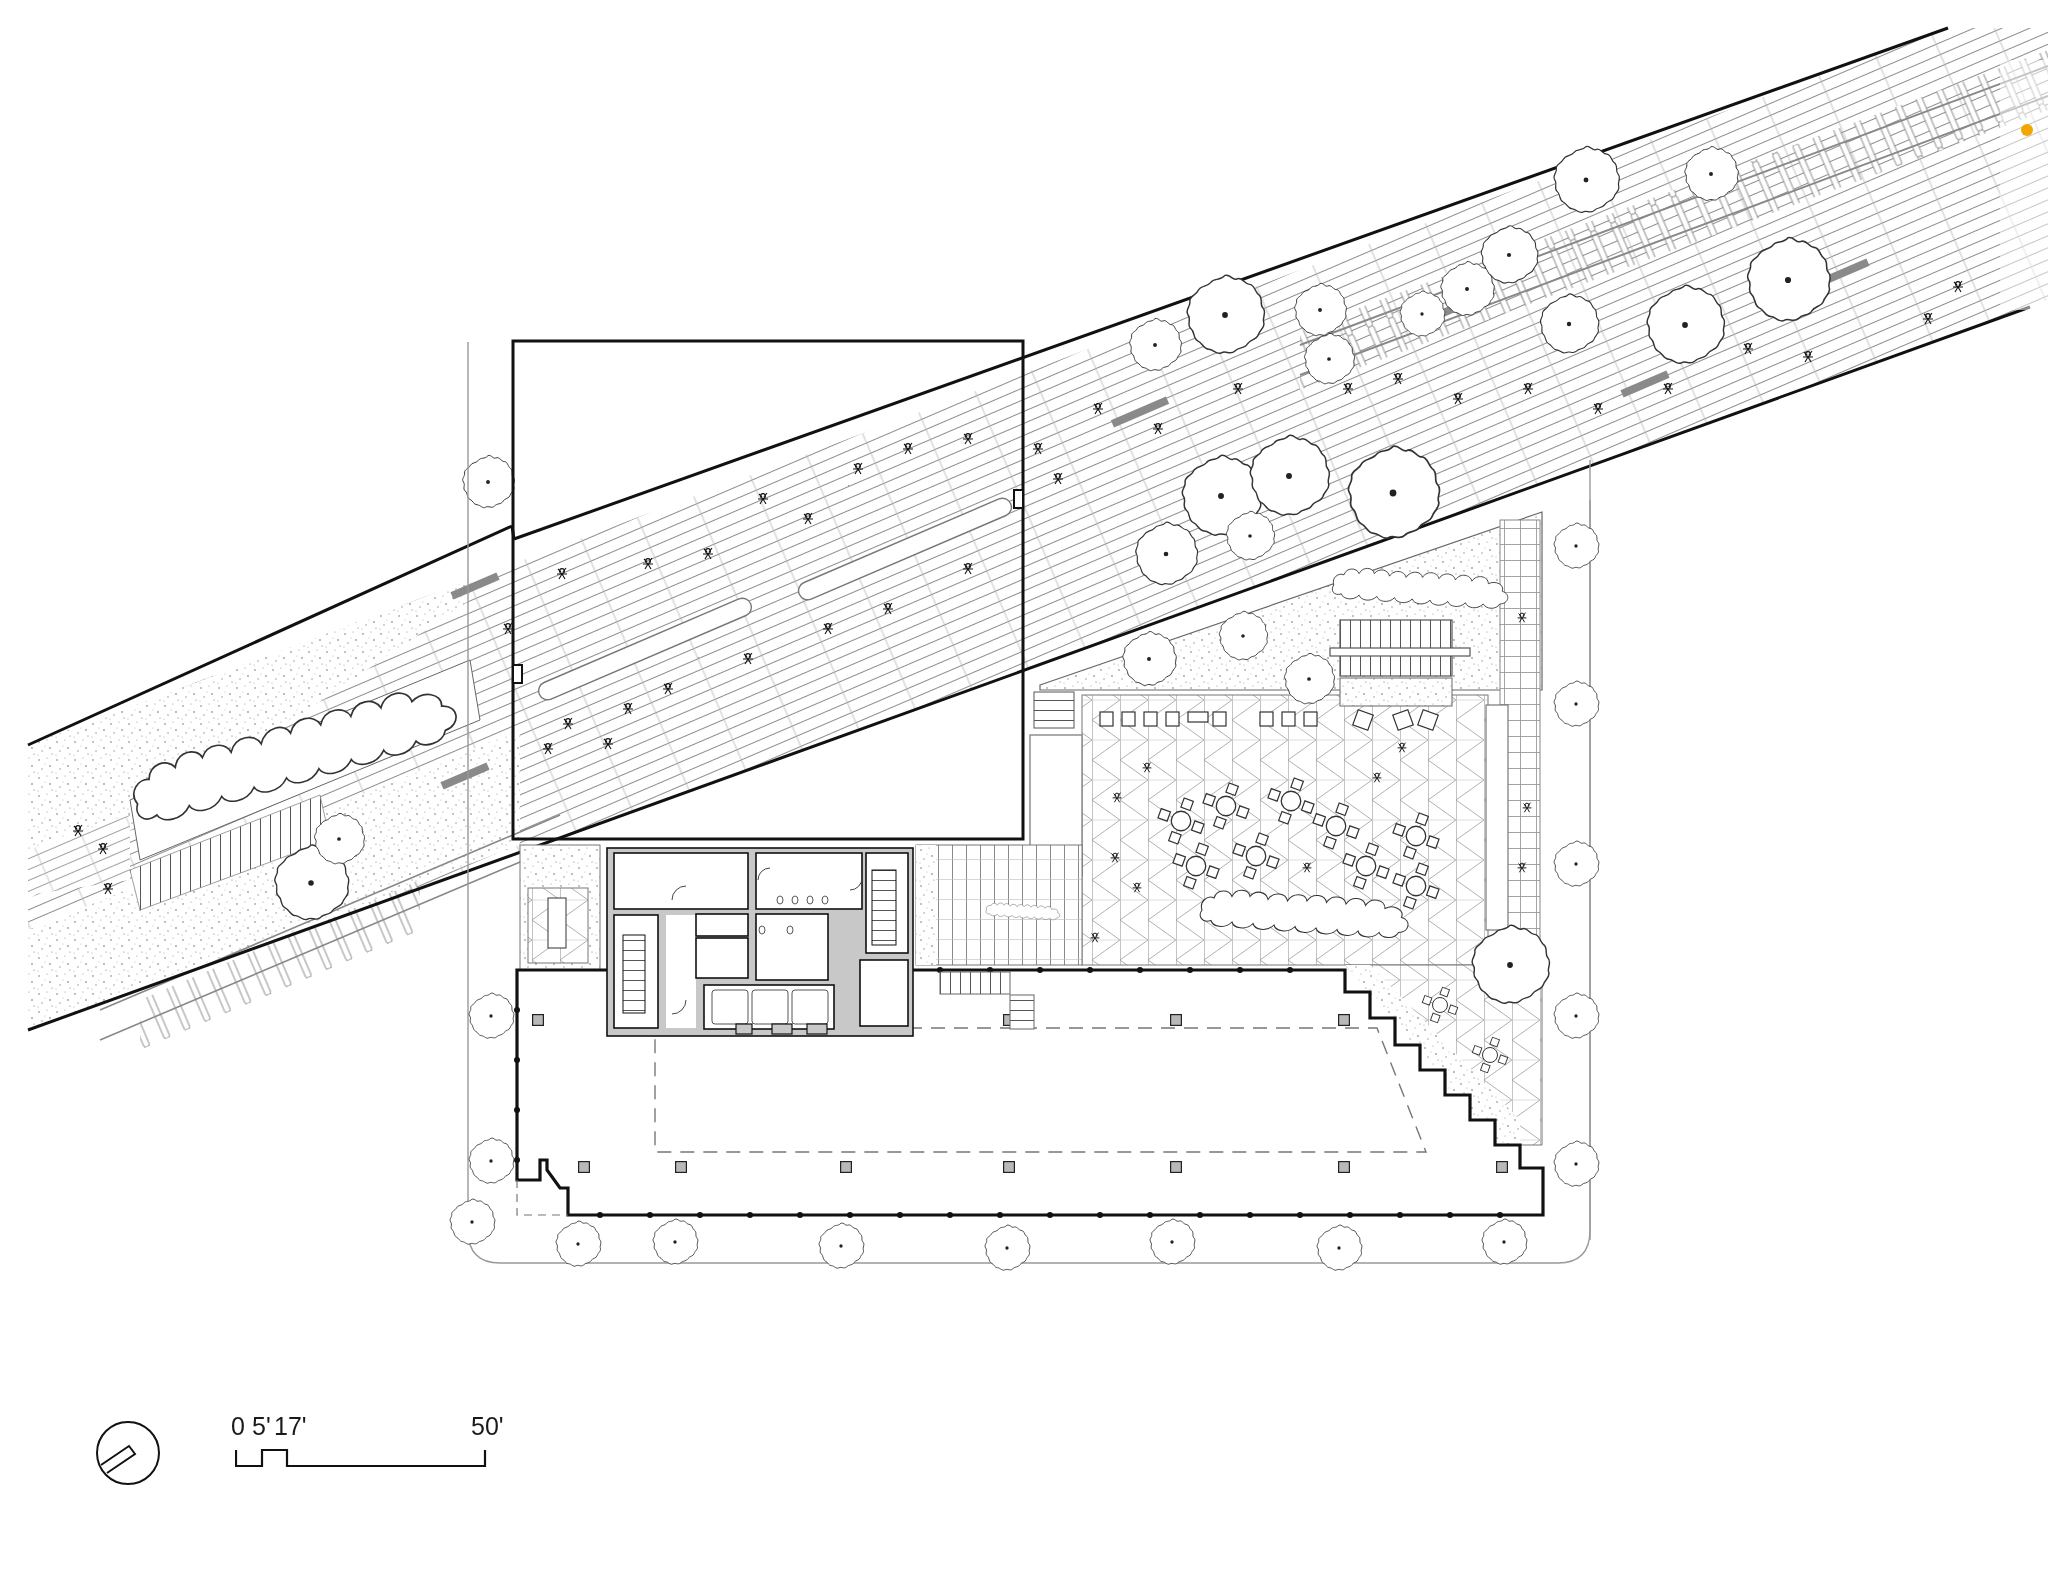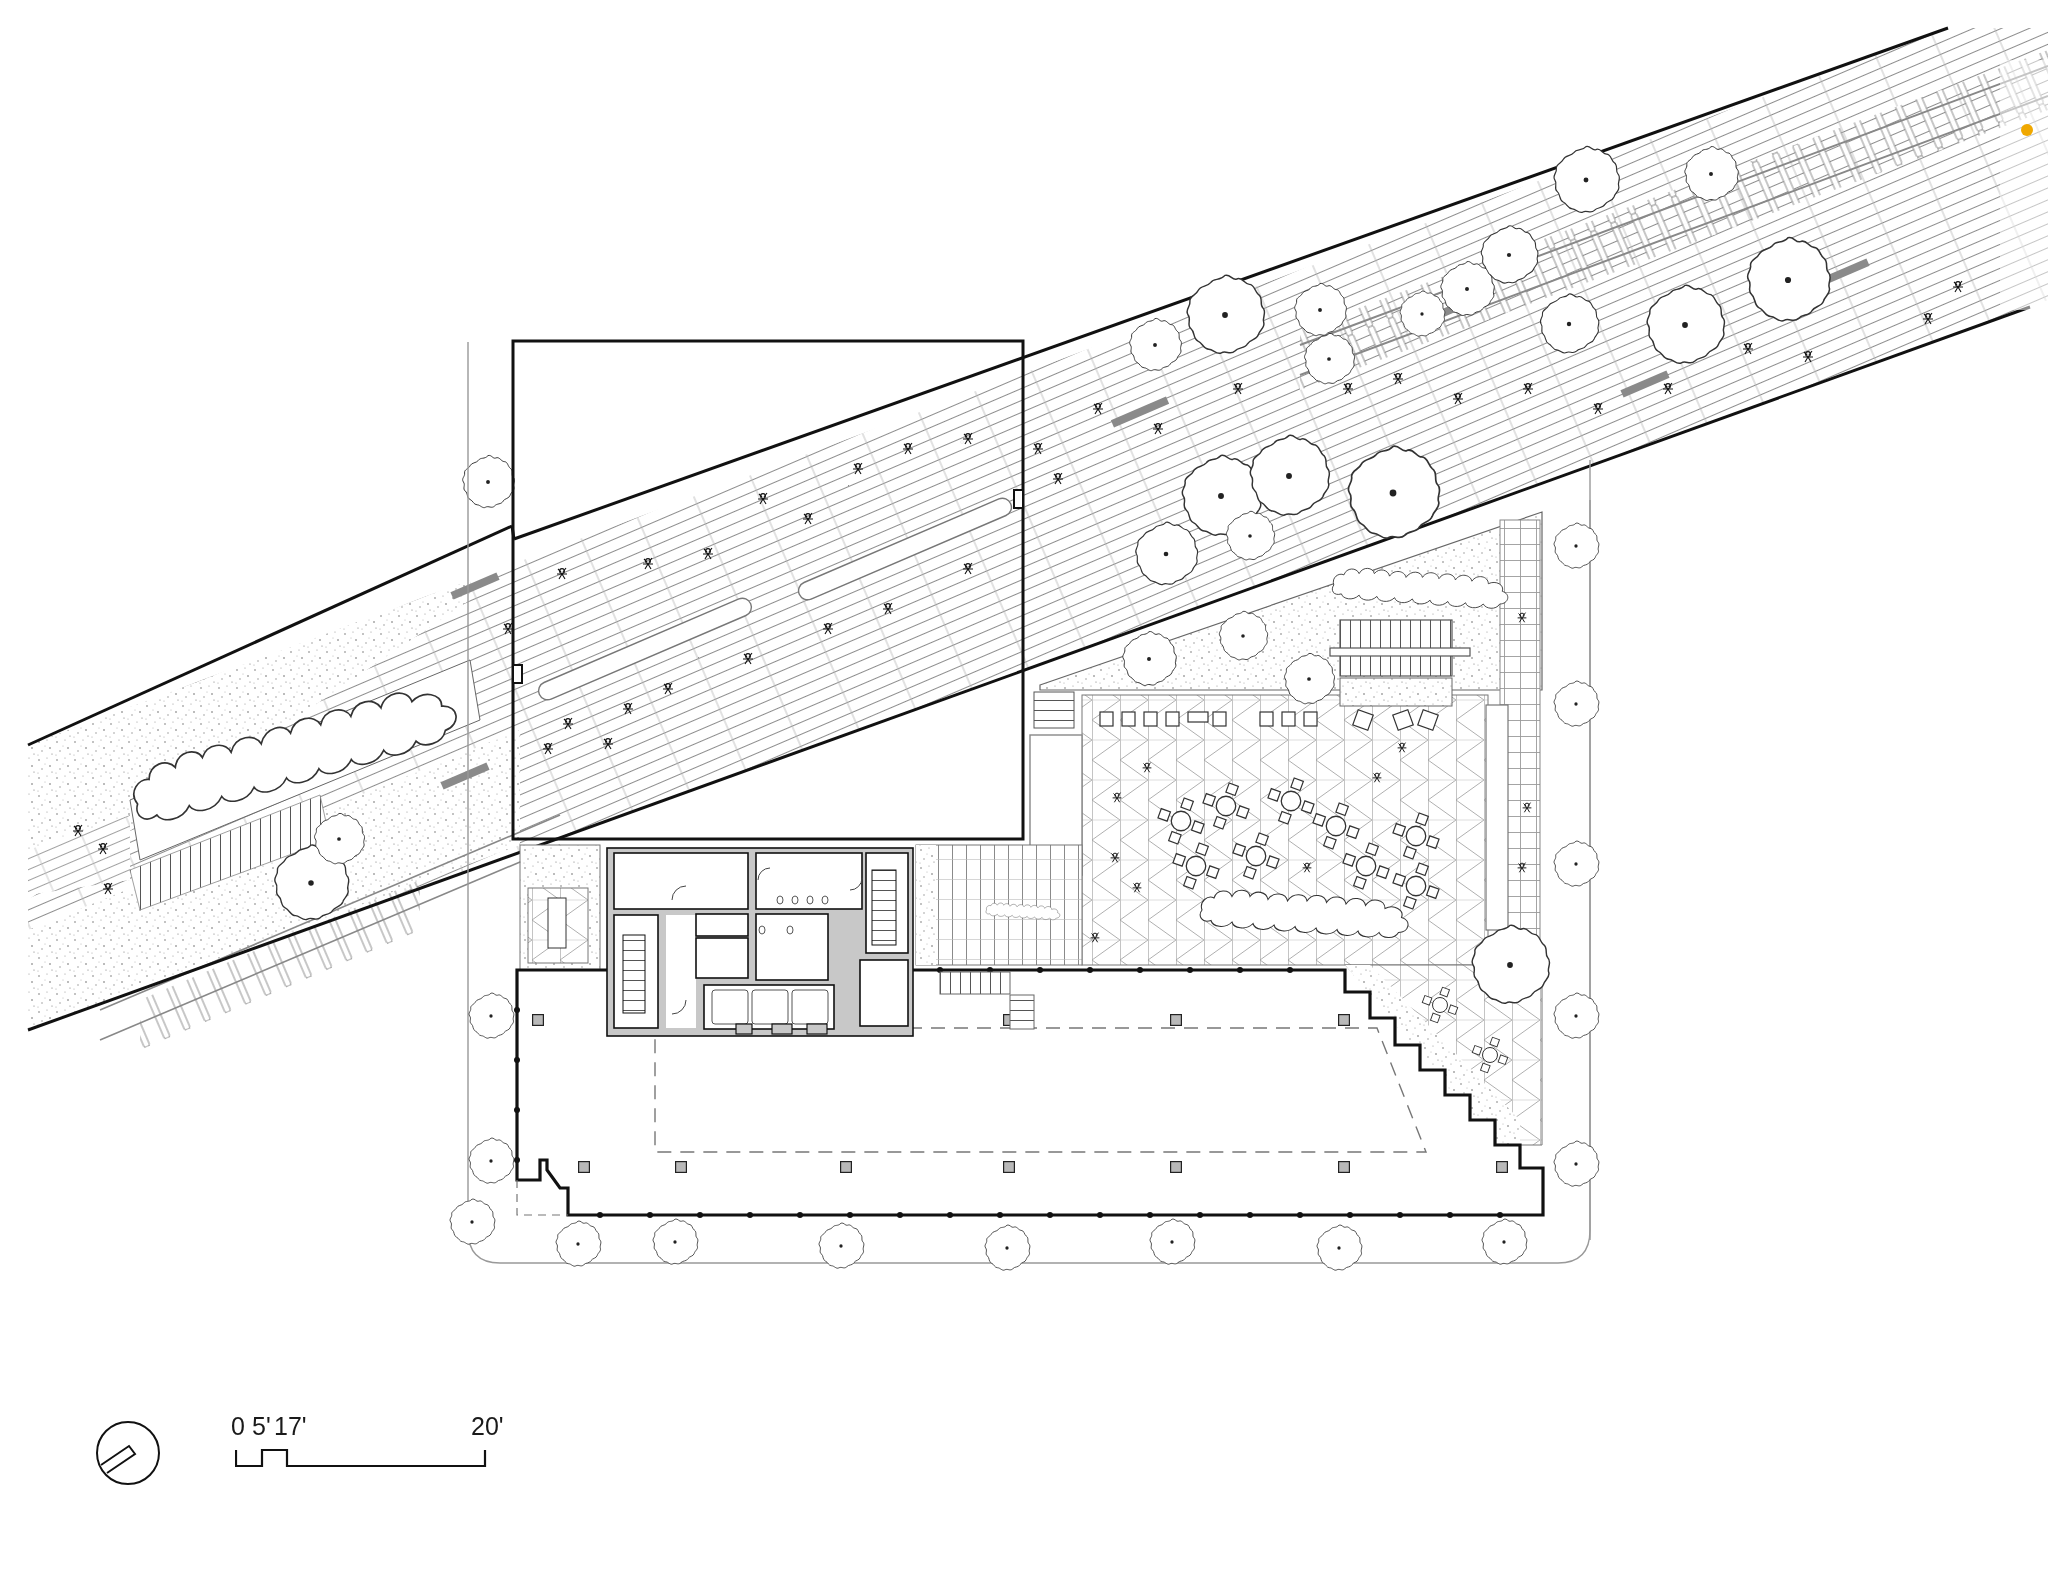--- a/index.html
+++ b/index.html
@@ -413,17 +413,17 @@
 
 <svg class="north-arrow" viewBox="0 0 66 66" xmlns="http://www.w3.org/2000/svg">
   <circle cx="33" cy="33" r="31" fill="#fff" stroke="#111" stroke-width="2"></circle>
   <path d="M6,45 L34,26 L40,34 L12,53" fill="#fff" stroke="#111" stroke-width="2" stroke-linejoin="miter"></path>
 </svg>
 
 <div>
   <span class="scale-label" style="left:231px; top:1414px;">0</span>
   <span class="scale-label" style="left:252px; top:1414px;">5'</span>
   <span class="scale-label" style="left:274px; top:1414px;">17'</span>
-  <span class="scale-label" style="left:471px; top:1414px;">20'</span>
+  <span class="scale-label" style="left:471px; top:1414px;">50'</span>
   <svg class="scale-bar" viewBox="0 0 256 40" xmlns="http://www.w3.org/2000/svg">
   <path d="M1,10 L1,26 L27,26 L27,10 L52,10 L52,26 L250,26 L250,10" fill="none" stroke="#111" stroke-width="2.2"></path>
   </svg>
 </div>
 
 </body></html>

